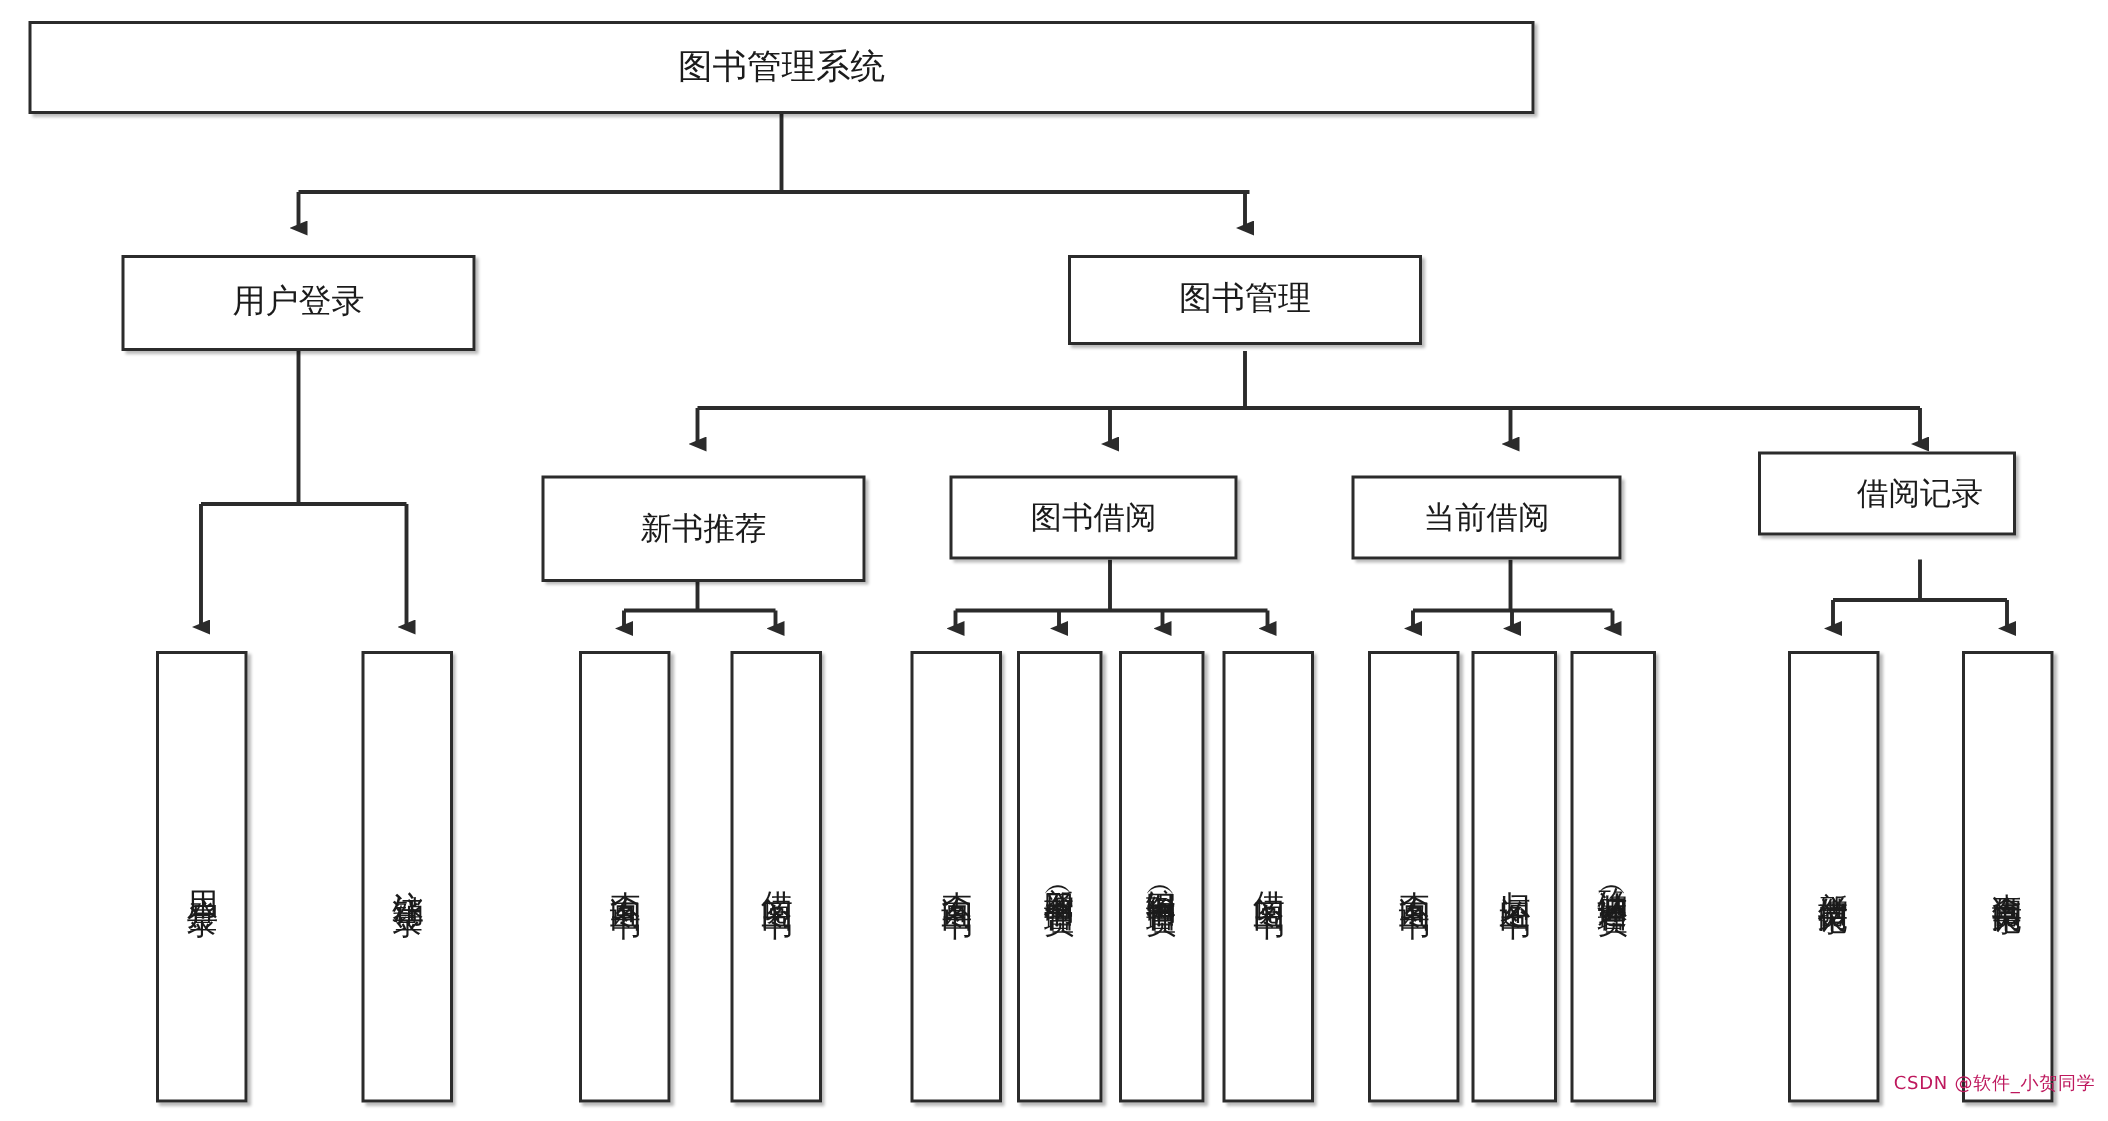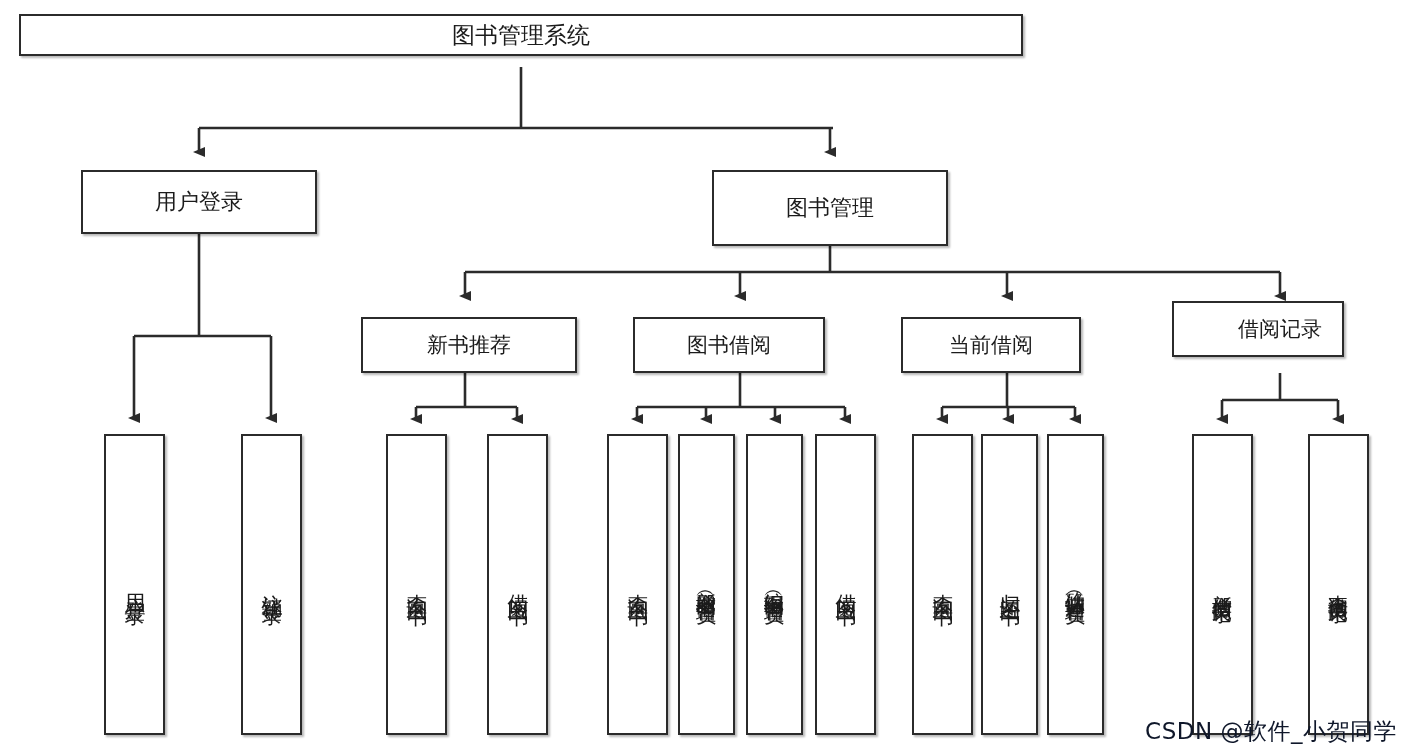--- a/index.html
+++ b/index.html
@@ -68,23 +68,23 @@
     white-space: nowrap;
     max-height: 270px;
   }
   .node.leaf.tall .label {
     font-size: 20px;
     letter-spacing: 2px;
   }
   .watermark {
     position: absolute;
     right: 8px;
-    bottom: 0;
-    font-size: 23px;
-    color: #0f172a;
+    bottom: 16px;
+    font-size: 12px;
+    color: #be185d;
     letter-spacing: 0.5px;
     white-space: nowrap;
     user-select: none;
   }
 </style>
 </head>
 <body>
 
 <div id="diagram-root">
 
@@ -131,32 +131,32 @@
       <path d="M1008,407 L1008,419" marker-end="url(#arrow)"></path>
       <path d="M1075,407 L1075,419" marker-end="url(#arrow)"></path>
 
       <path d="M1280,373 L1280,400"></path>
       <path d="M1222,400 L1338,400"></path>
       <path d="M1222,400 L1222,419" marker-end="url(#arrow)"></path>
       <path d="M1338,400 L1338,419" marker-end="url(#arrow)"></path>
     </g>
   </svg>
 
-  <div class="node root" style="left:19px; top:14px; width:1004px; height:42px;">
+  <div class="node root" style="left:19px; top:14px; width:1004px; height:62px;">
     <span class="label">图书管理系统</span>
   </div>
 
   <div class="node level2" style="left:81px; top:170px; width:236px; height:64px;">
     <span class="label">用户登录</span>
   </div>
-  <div class="node level2" style="left:712px; top:170px; width:236px; height:76px;">
+  <div class="node level2" style="left:712px; top:170px; width:236px; height:60px;">
     <span class="label">图书管理</span>
   </div>
 
-  <div class="node level3" style="left:361px; top:317px; width:216px; height:56px;">
+  <div class="node level3" style="left:361px; top:317px; width:216px; height:71px;">
     <span class="label">新书推荐</span>
   </div>
   <div class="node level3" style="left:633px; top:317px; width:192px; height:56px;">
     <span class="label">图书借阅</span>
   </div>
   <div class="node level3" style="left:901px; top:317px; width:180px; height:56px;">
     <span class="label">当前借阅</span>
   </div>
   <div class="node level3" style="left:1172px; top:301px; width:172px; height:56px;padding-left:44px;">
     <span class="label">借阅记录</span>

